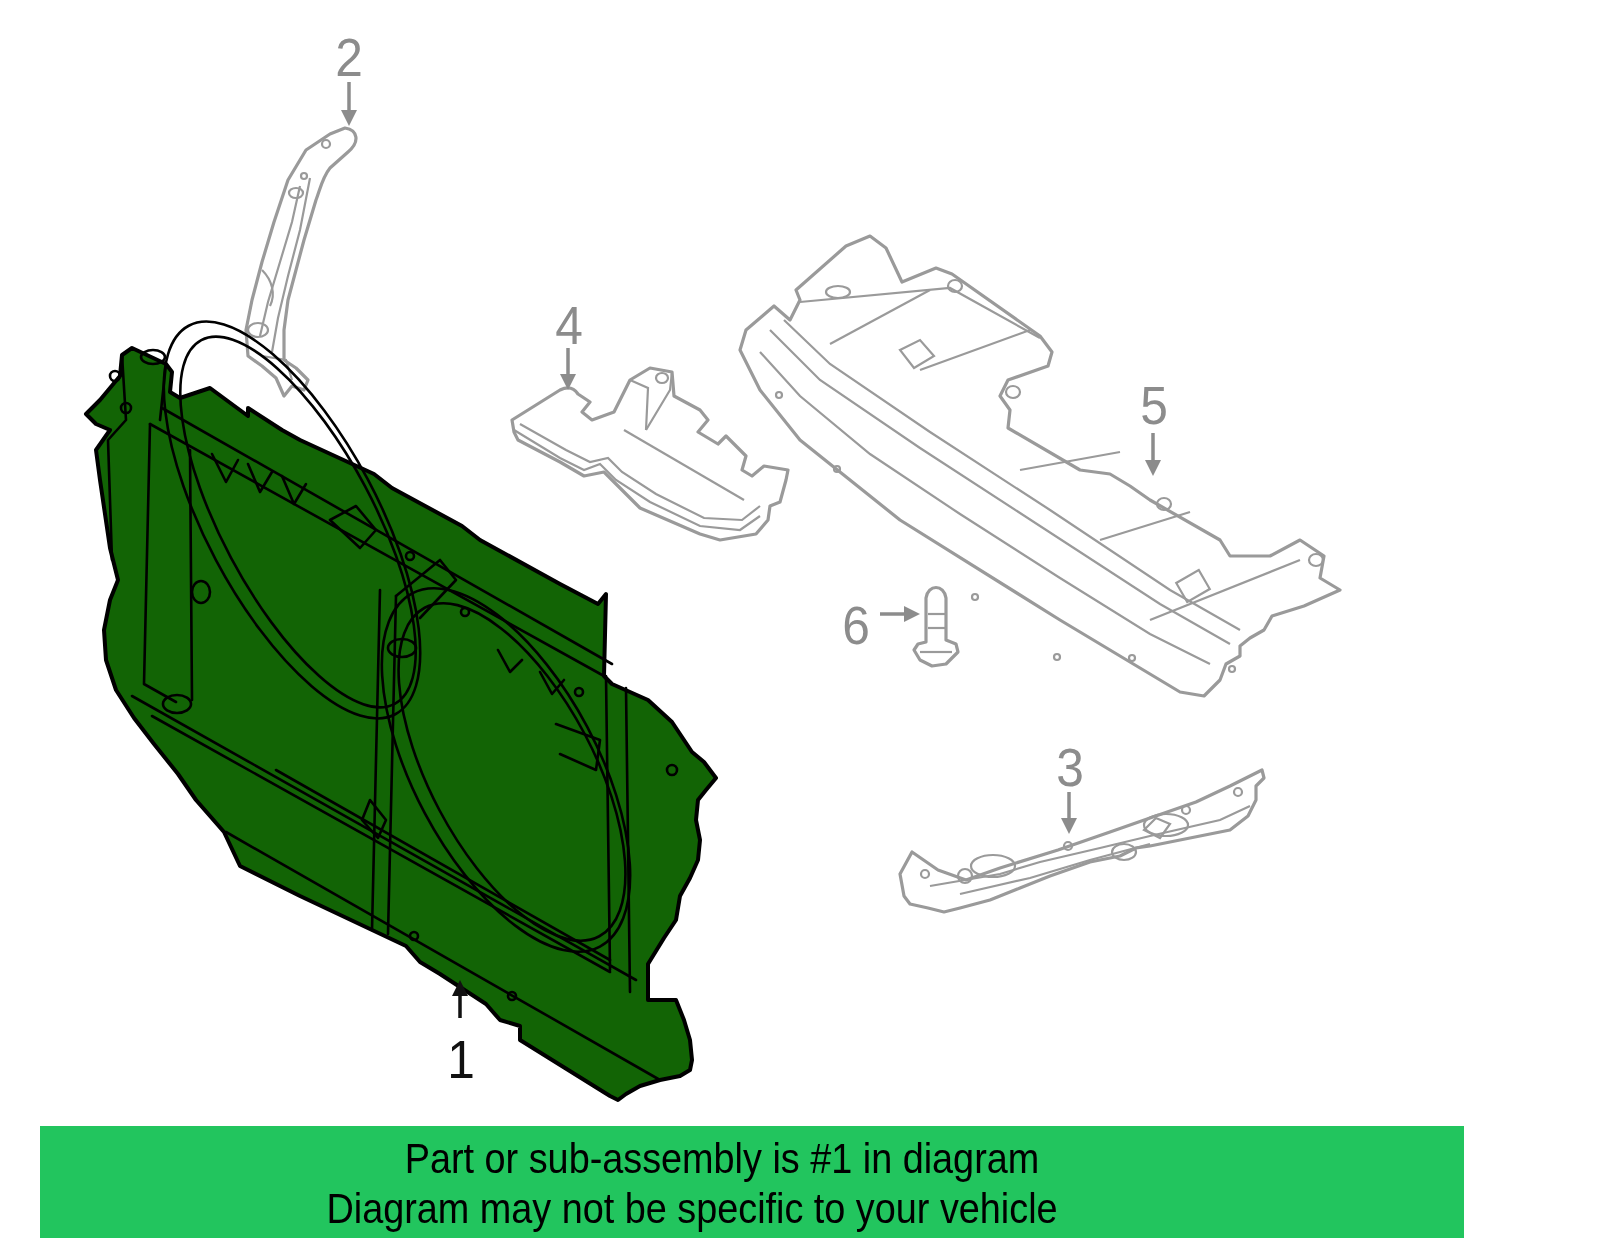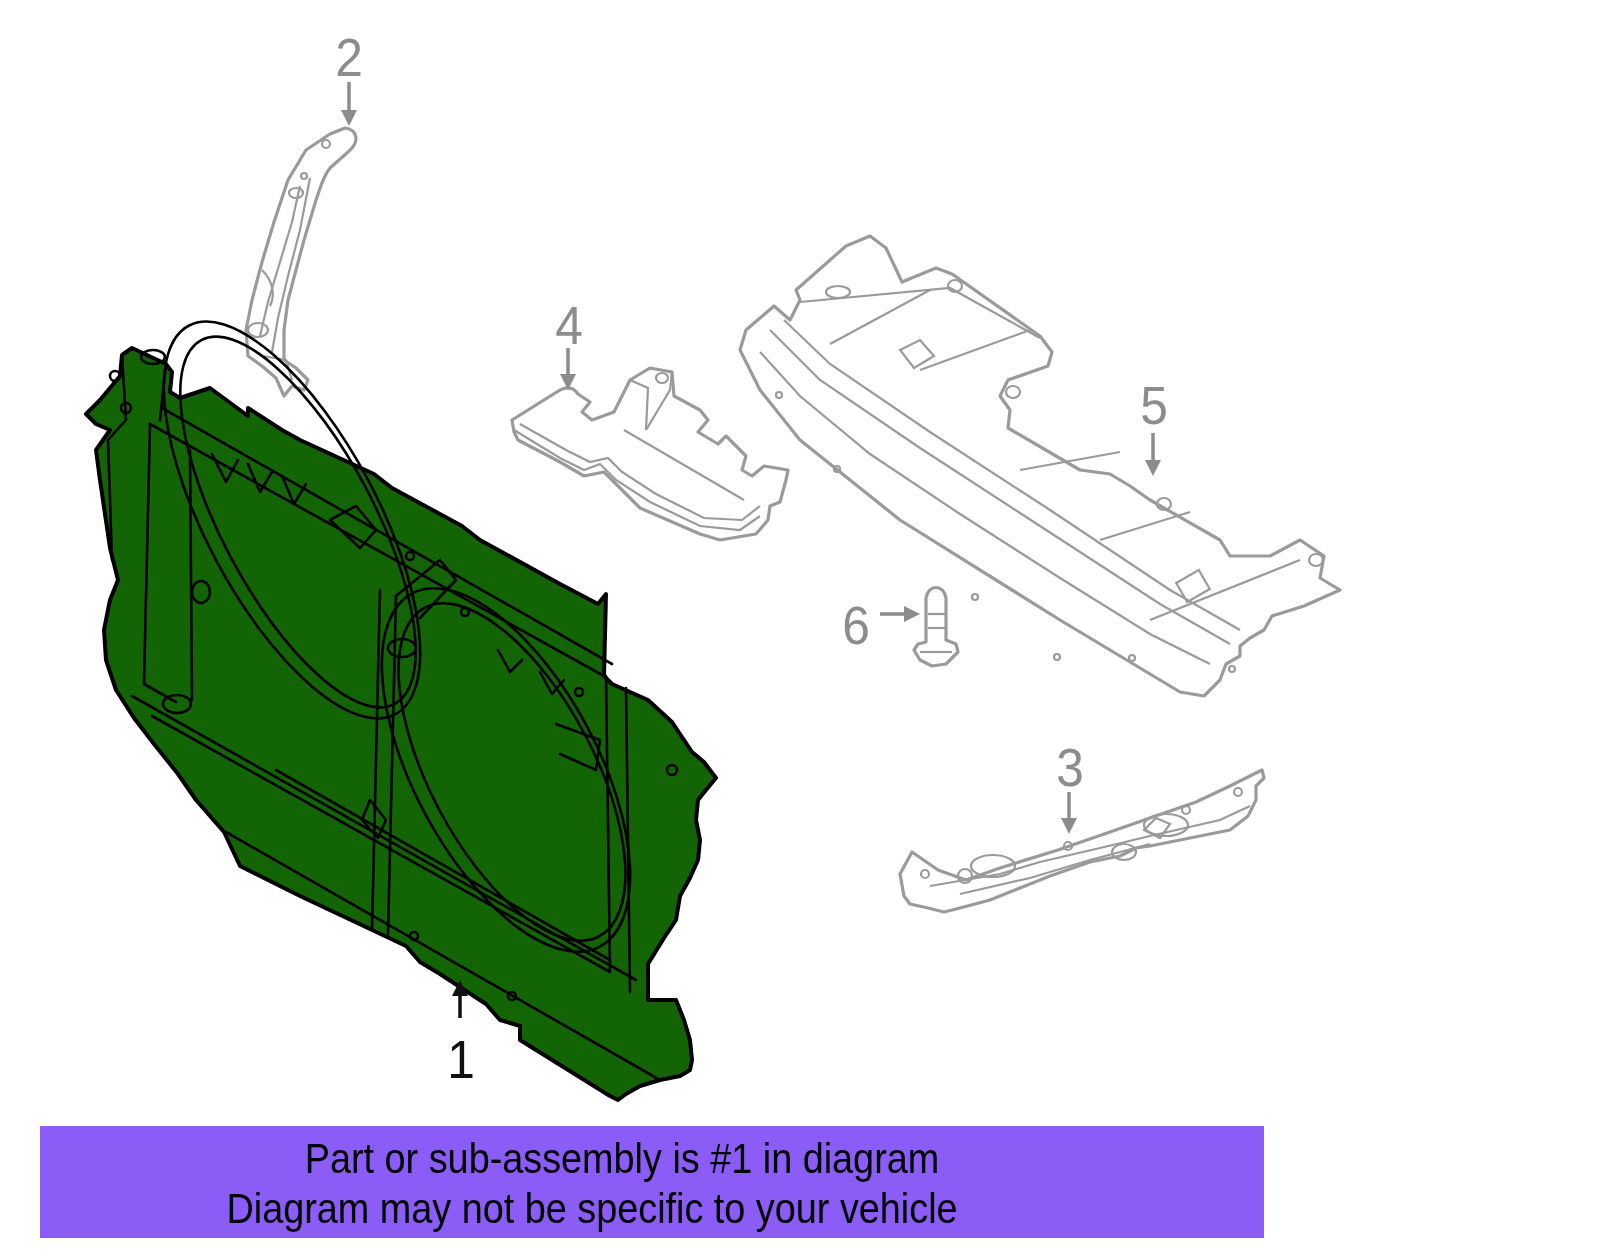--- a/index.html
+++ b/index.html
@@ -2,22 +2,22 @@
 <html><head>
 <meta charset="utf-8">
 <style>
   html, body { margin: 0; padding: 0; background: #ffffff; }
   body { width: 1600px; height: 1249px; position: relative; overflow: hidden;
          font-family: "Liberation Sans", sans-serif; }
   #diagram { position: absolute; left: 0; top: 0; width: 1600px; height: 1120px; }
   .callout { position: absolute; font-family: "Liberation Sans", sans-serif;
              font-size: 54px; line-height: 54px; color: #8c8c8c; transform: scaleX(0.92); }
   .callout.primary { color: #111111; }
-  #banner { position: absolute; left: 40px; top: 1126px; width: 1224px; height: 112px;
-            background: #8b5cf6; text-align: center; }
+  #banner { position: absolute; left: 40px; top: 1126px; width: 1424px; height: 112px;
+            background: #22c55e; text-align: center; }
   #banner .line { display: block; font-size: 42px; line-height: 50px; color: #000;
                   transform: scaleX(0.9); }
   #banner .line1 { margin-top: 8px; margin-left: -60px; }
   #banner .line2 { margin-left: -120px; }
   .grayf { fill: #ffffff; stroke: #9a9a9a; stroke-width: 3.2; stroke-linejoin: round; }
   .thin { fill: none; stroke: #9a9a9a; stroke-width: 2.2; }
   .green { fill: #126405; stroke: #000; stroke-width: 4; stroke-linejoin: round; }
   .gline { fill: none; stroke: #000; stroke-width: 2.6; stroke-linejoin: round; stroke-linecap: round; }
   .arrow-g { stroke: #8c8c8c; stroke-width: 3.5; fill: none; }
   .arrow-g-head { fill: #8c8c8c; }

